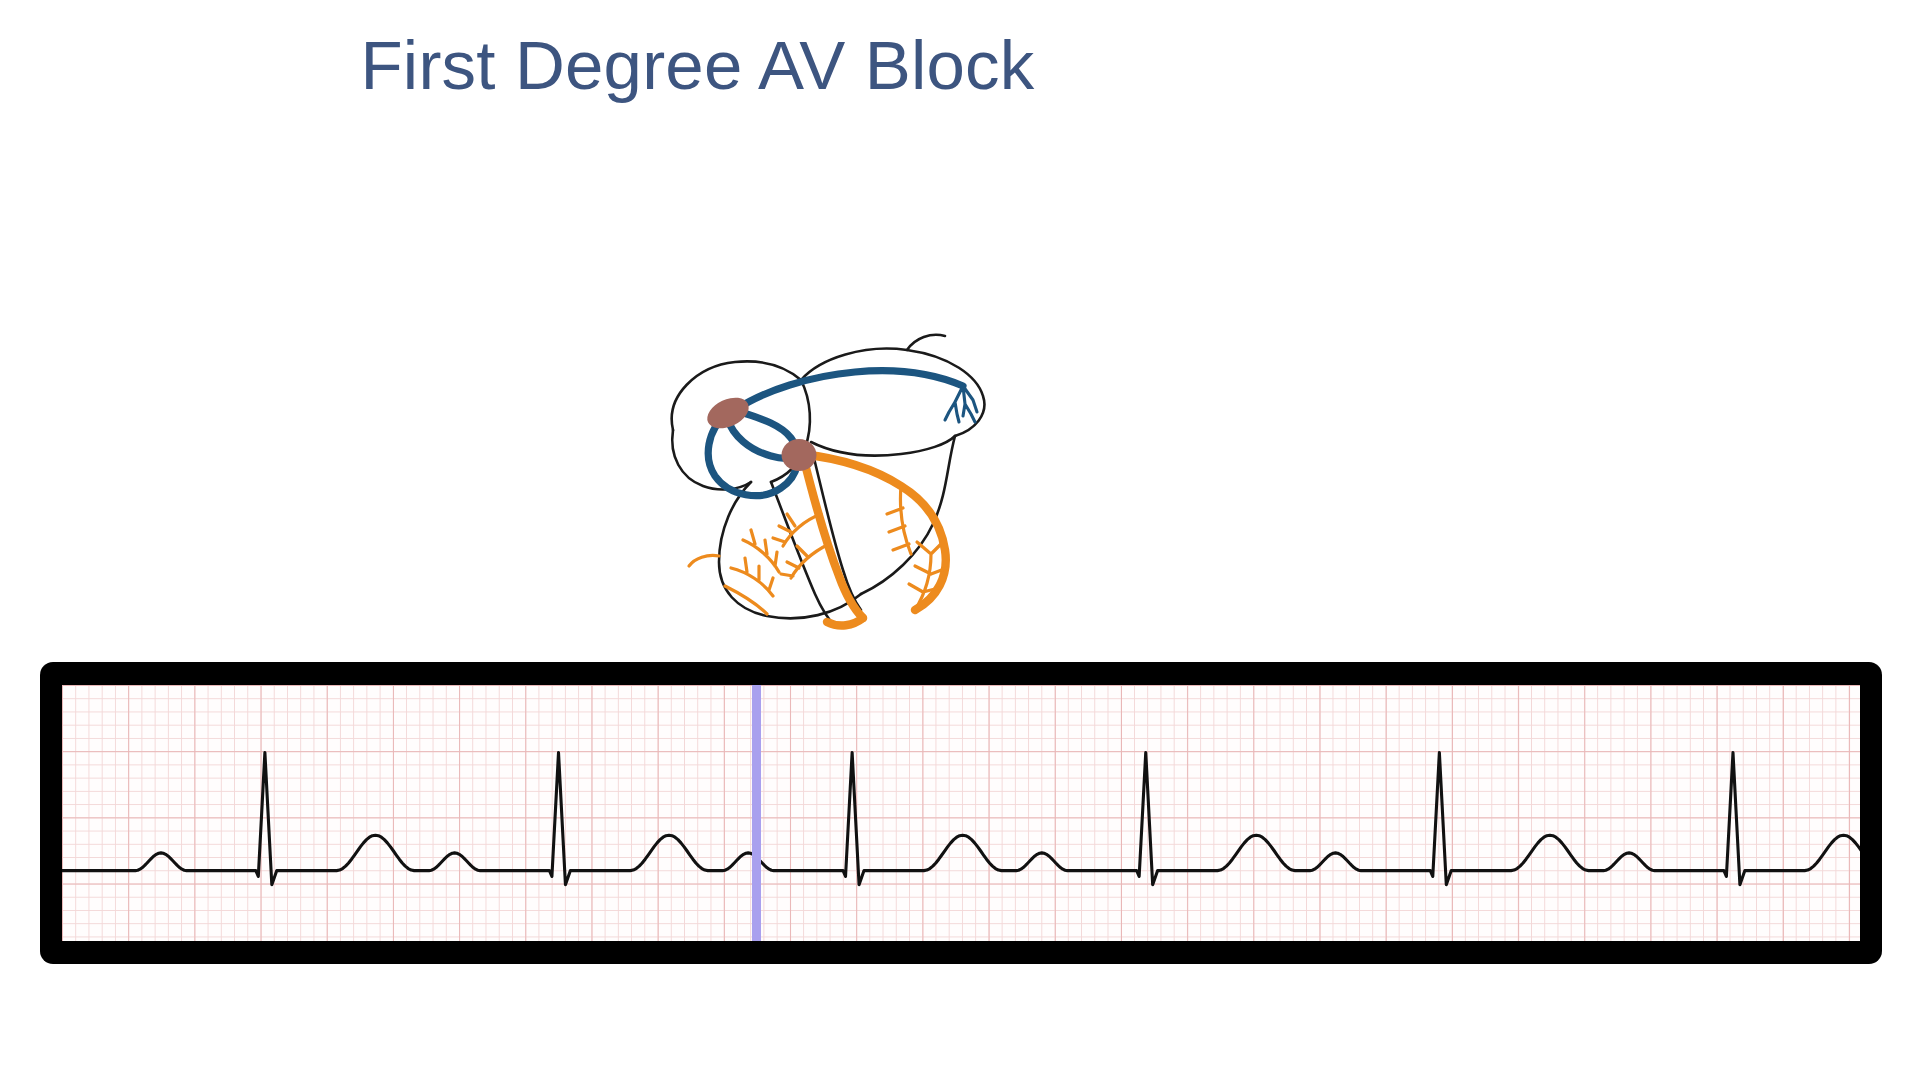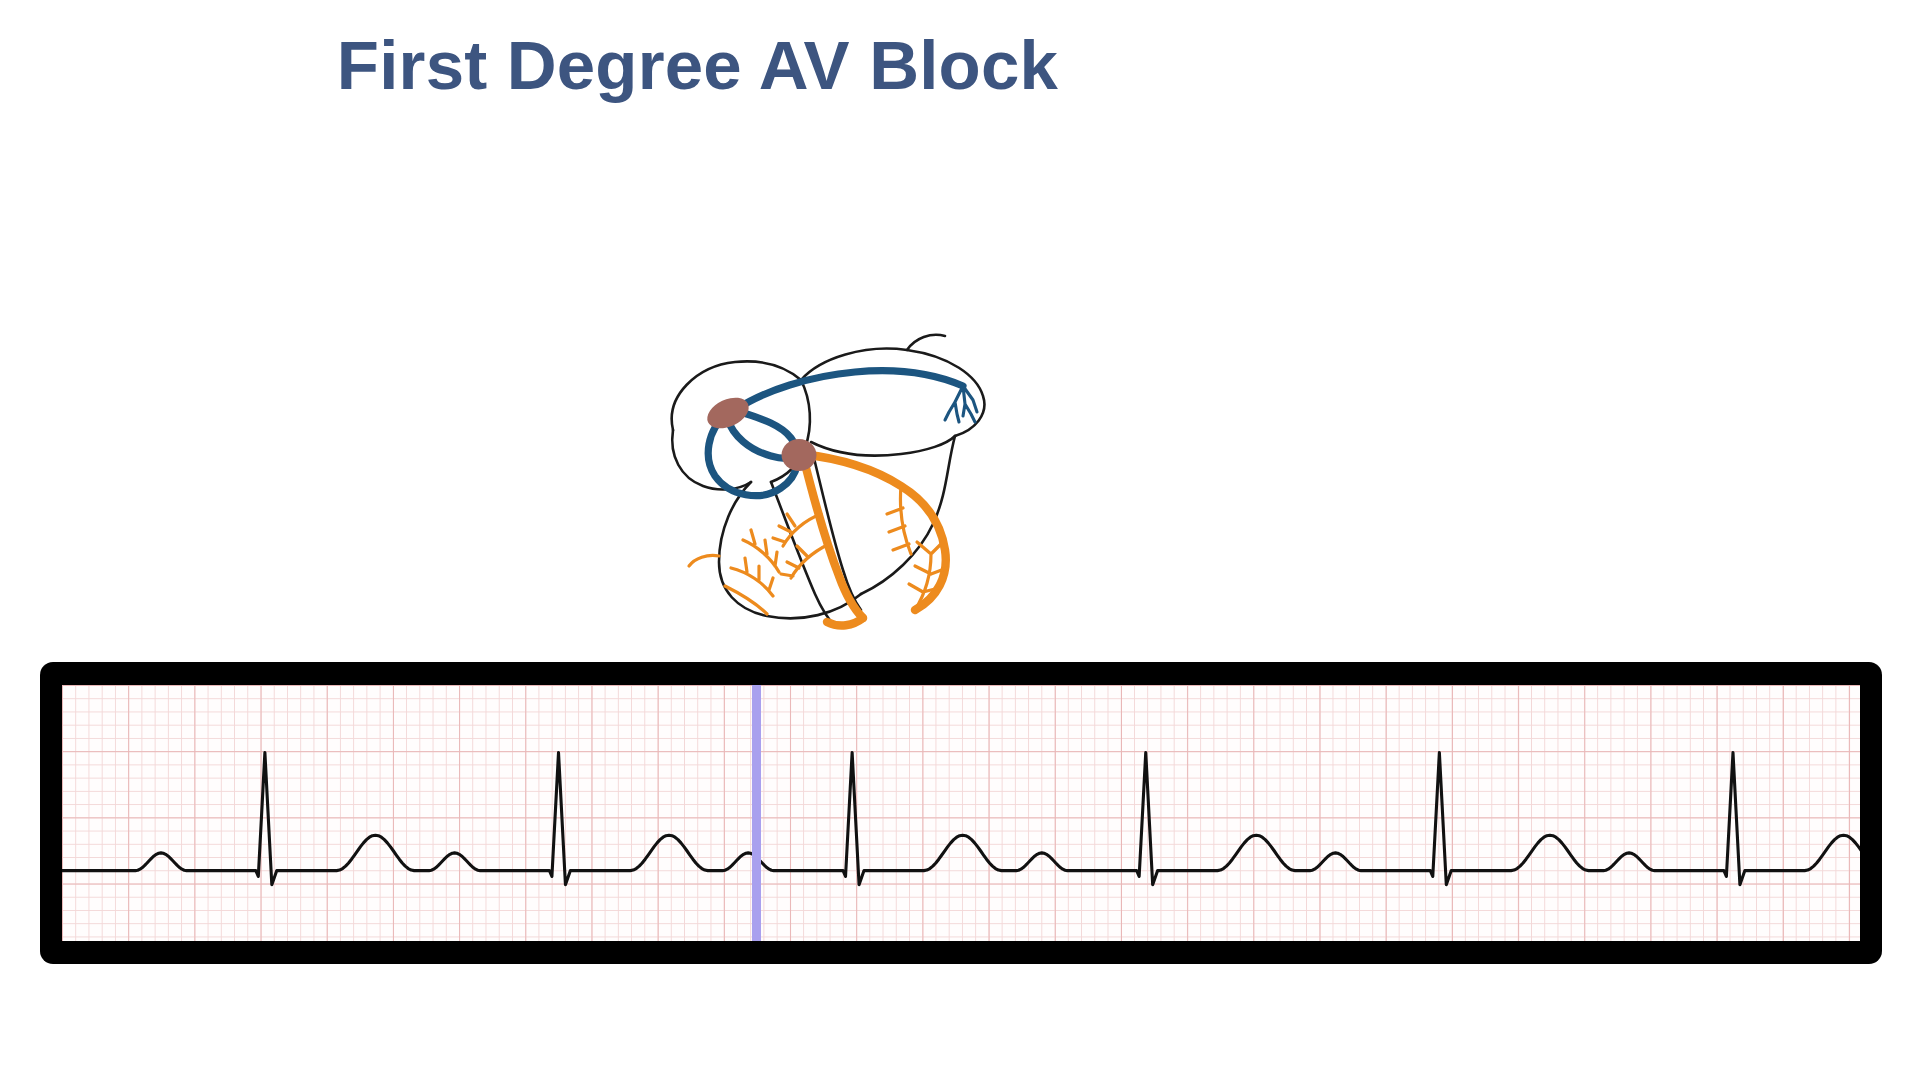--- a/index.html
+++ b/index.html
@@ -13,21 +13,21 @@
   }
   #stage{position:relative;width:1920px;height:1080px;}
 
   
   .title{
     position:absolute;
     left:0; top:26px;
     width:1395px;
     text-align:center;
     font-size:69px;
-    font-weight:700;
+    font-weight:400;
     letter-spacing:0.2px;
     color:#3d5580;
     font-family:"Liberation Sans", sans-serif;
     white-space:nowrap;
   }
 
   
   .heart-wrap{
     position:absolute;
     left:615px; top:318px;

